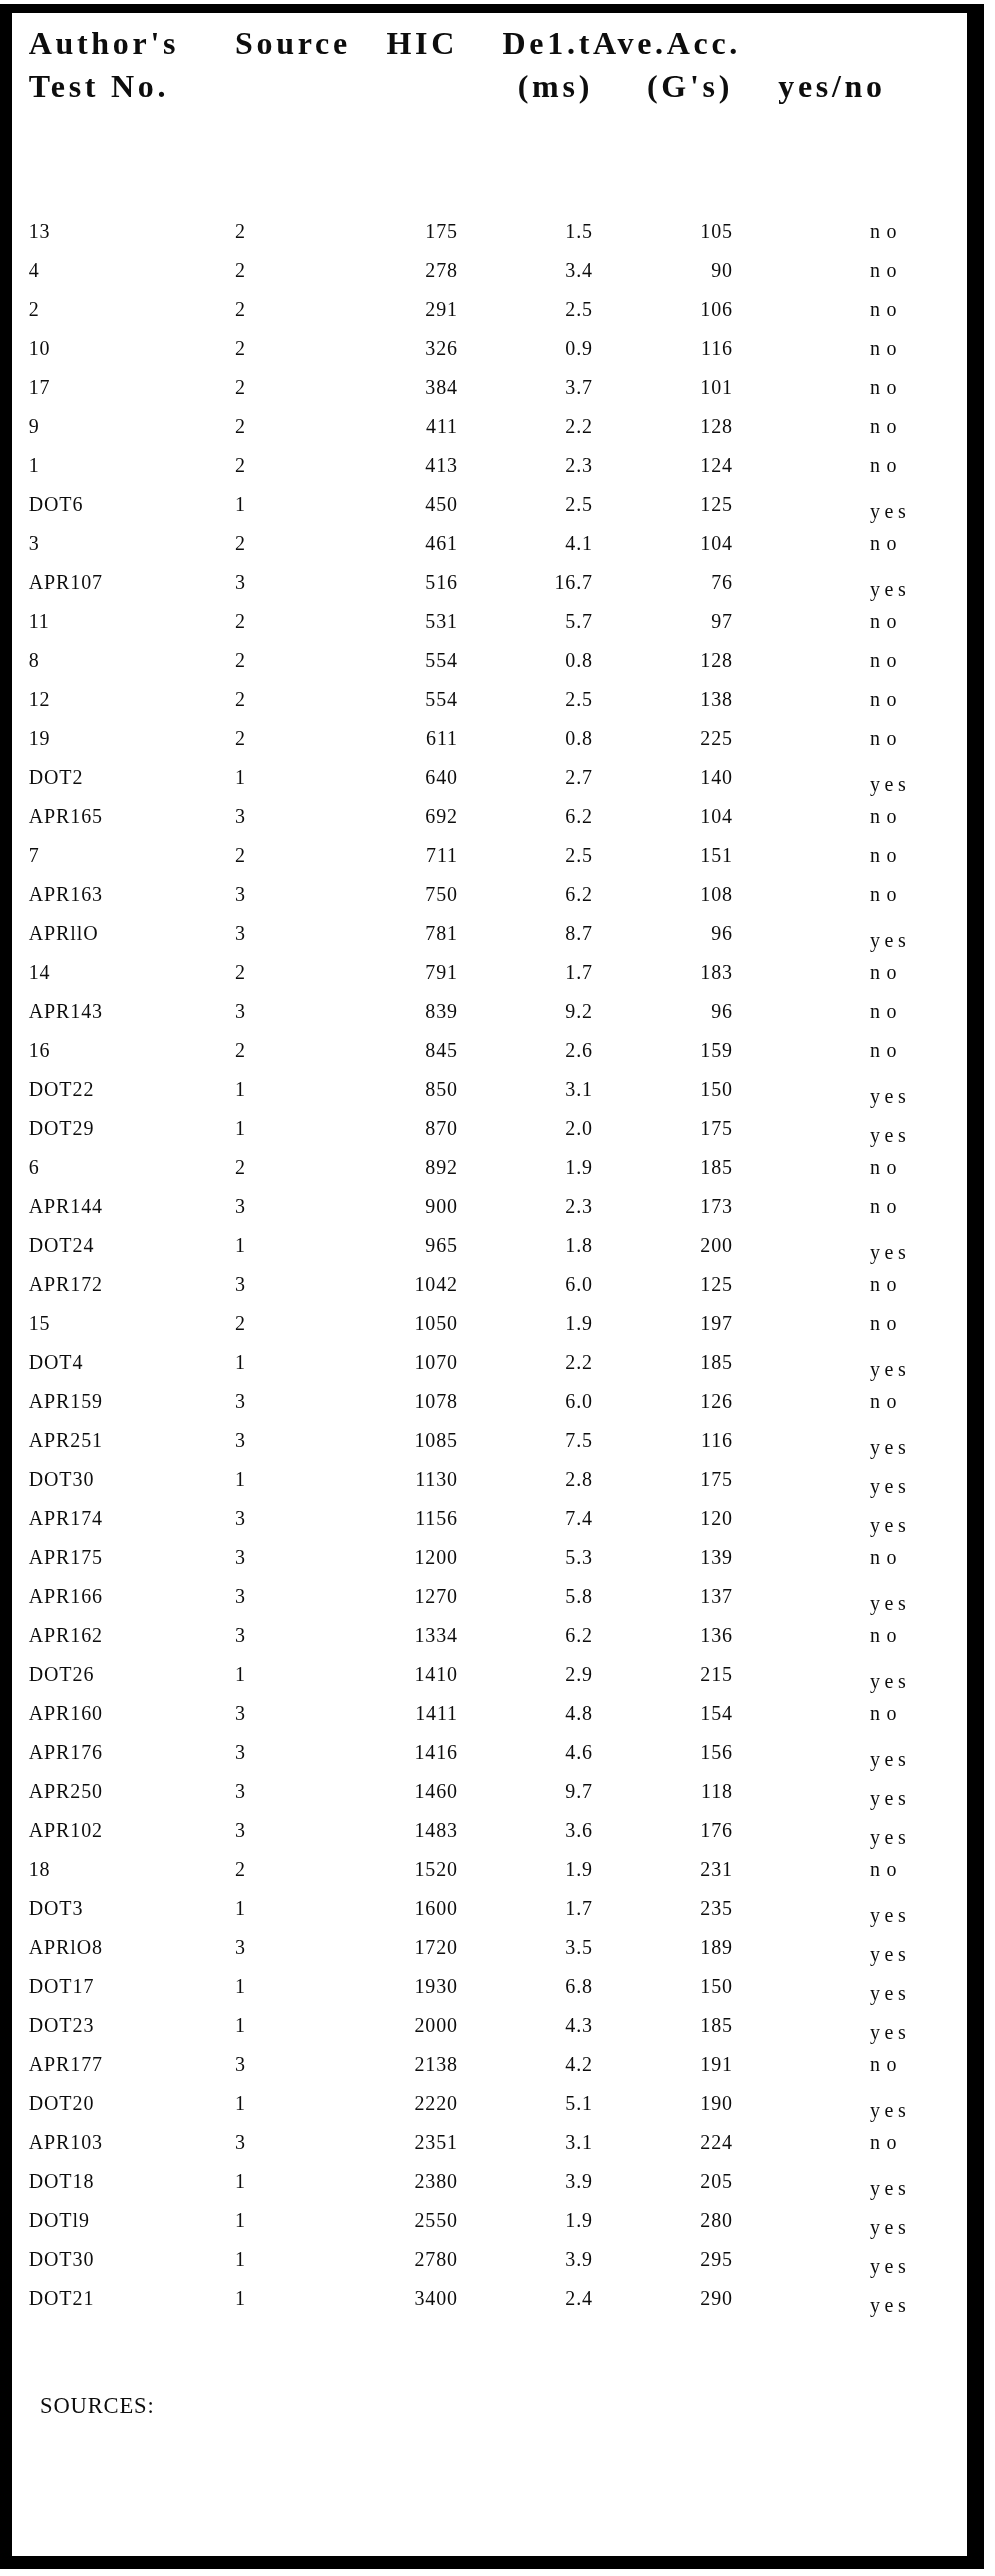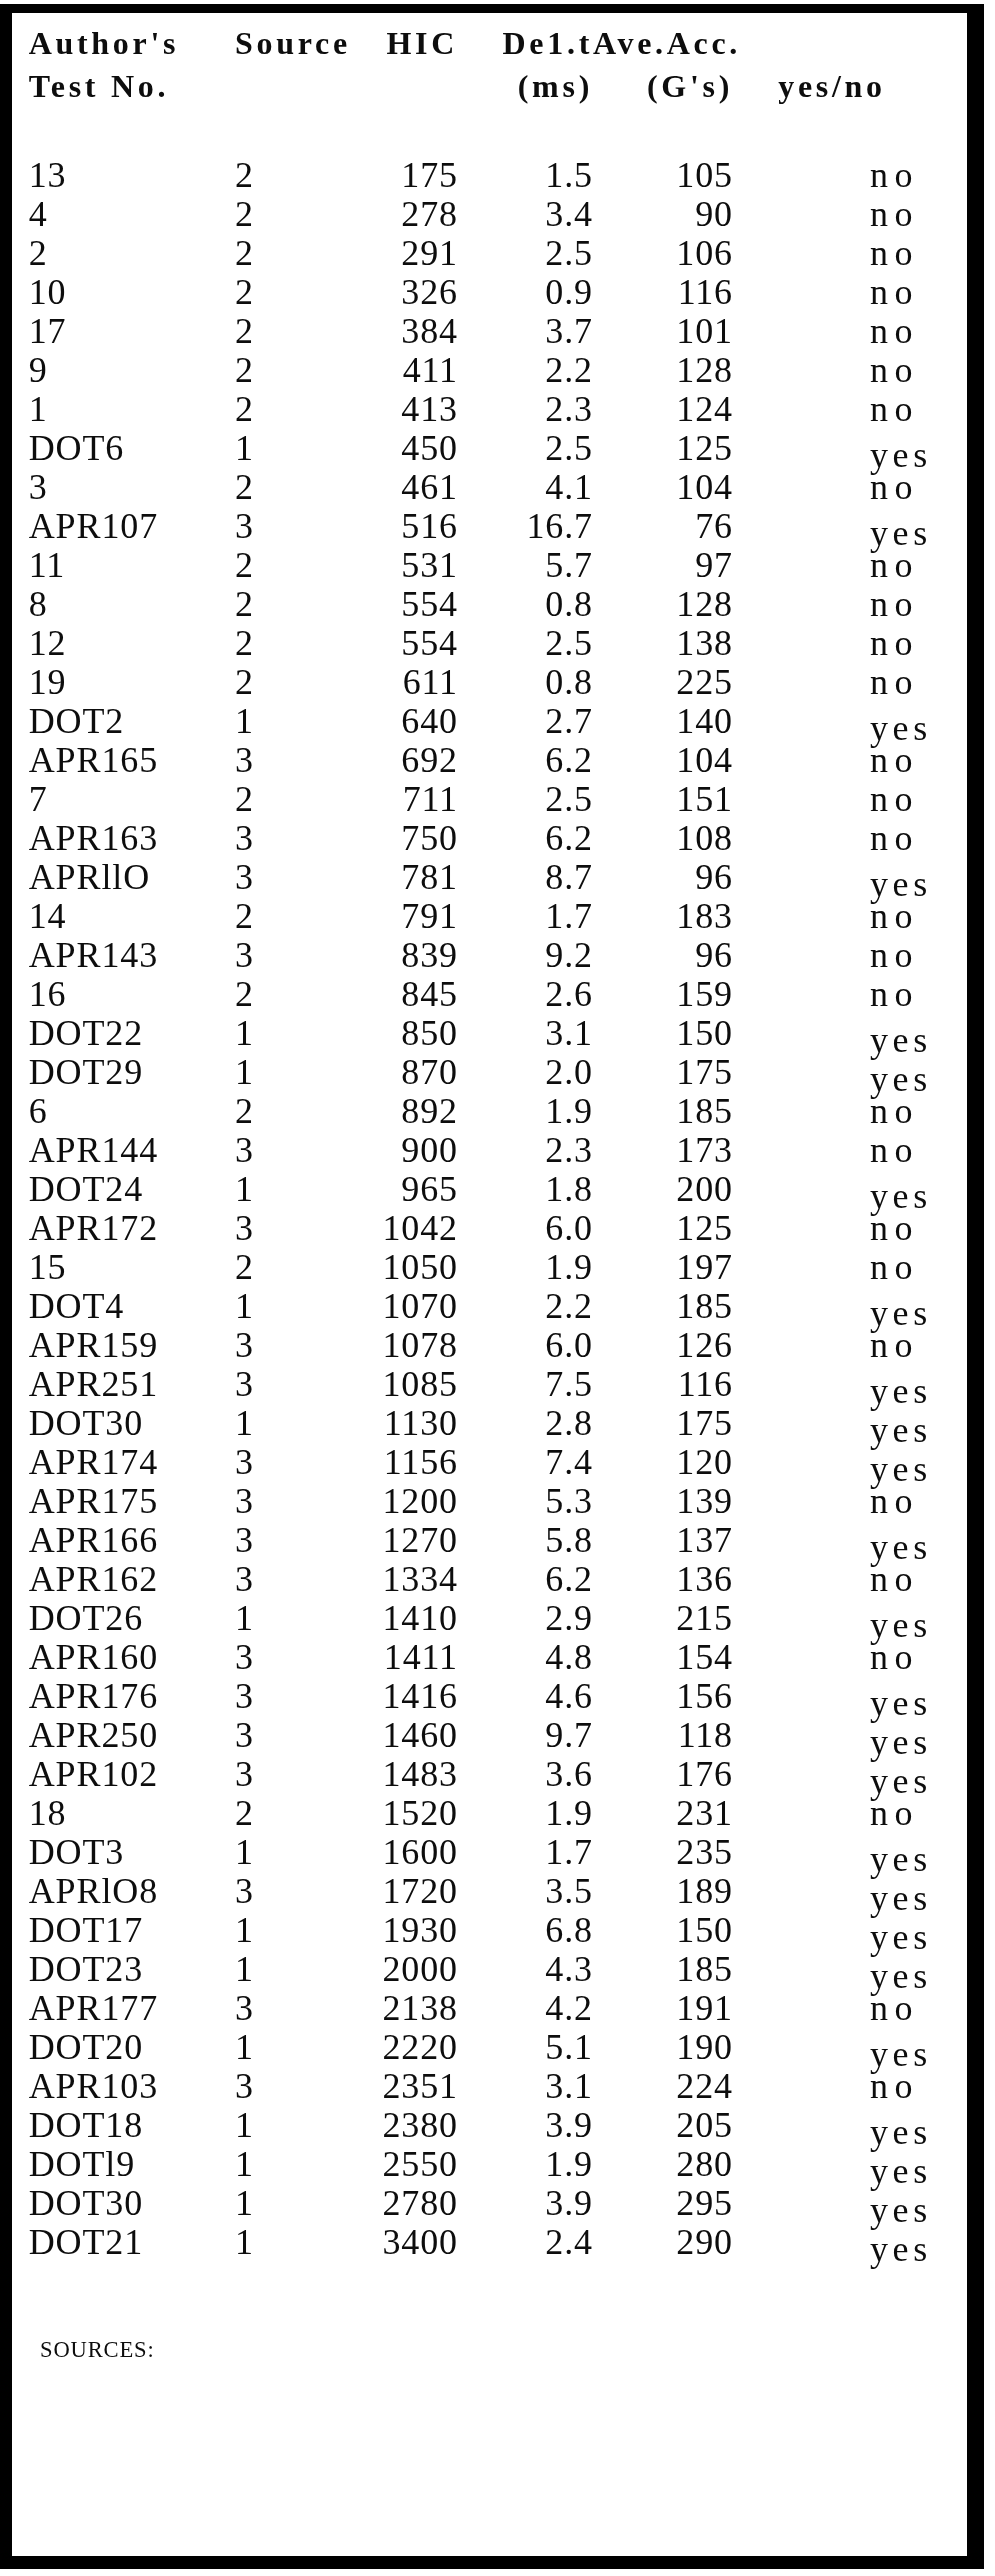--- a/index.html
+++ b/index.html
@@ -36,22 +36,22 @@
     font-weight: bold;
     font-size: 32px;
     line-height: 43px;
     letter-spacing: 3.7px;
   }
   .header .c6 { letter-spacing: 3.7px; padding-left: 0; text-align: center; }
   .header .h-fracture { padding-right: 13px; }
   .header .h-yesno   { padding-right: 36px; }
 
   .body-rows {
-    margin-top: 48px;
-    font-size: 36px;
+    margin-top: 104px;
+    font-size: 20px;
     line-height: 39px;
     letter-spacing: 0.9px;
   }
   .cell-fracture.val-yes { position: relative; top: 7.4px; letter-spacing: 4.6px; }
 
   .sources {
     margin-top: 58px;
     position: relative;
     padding-left: 117px;
     font-size: 28px;

